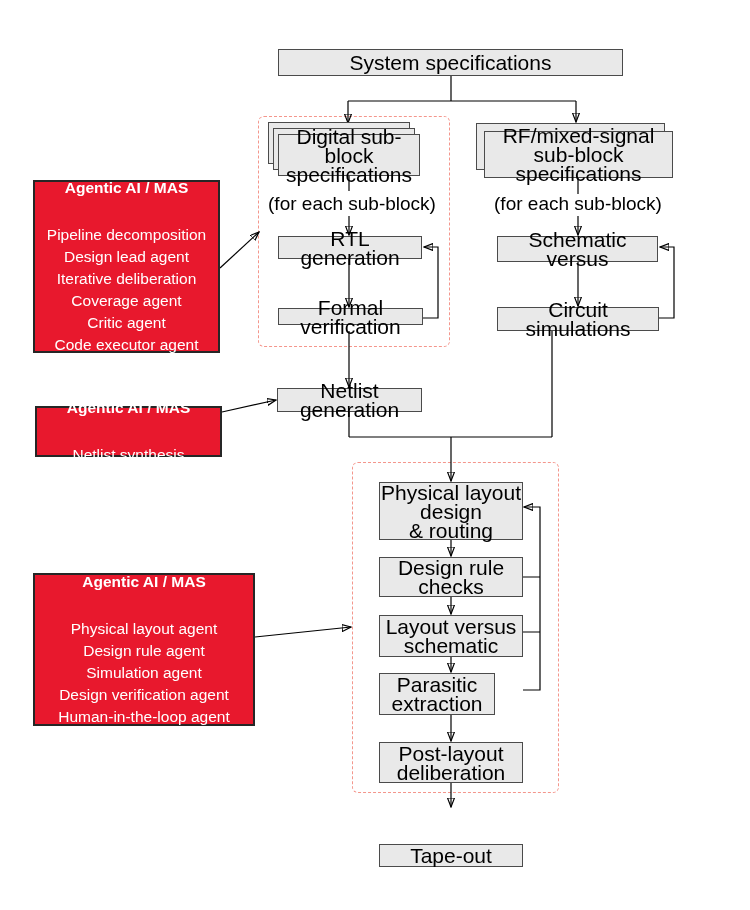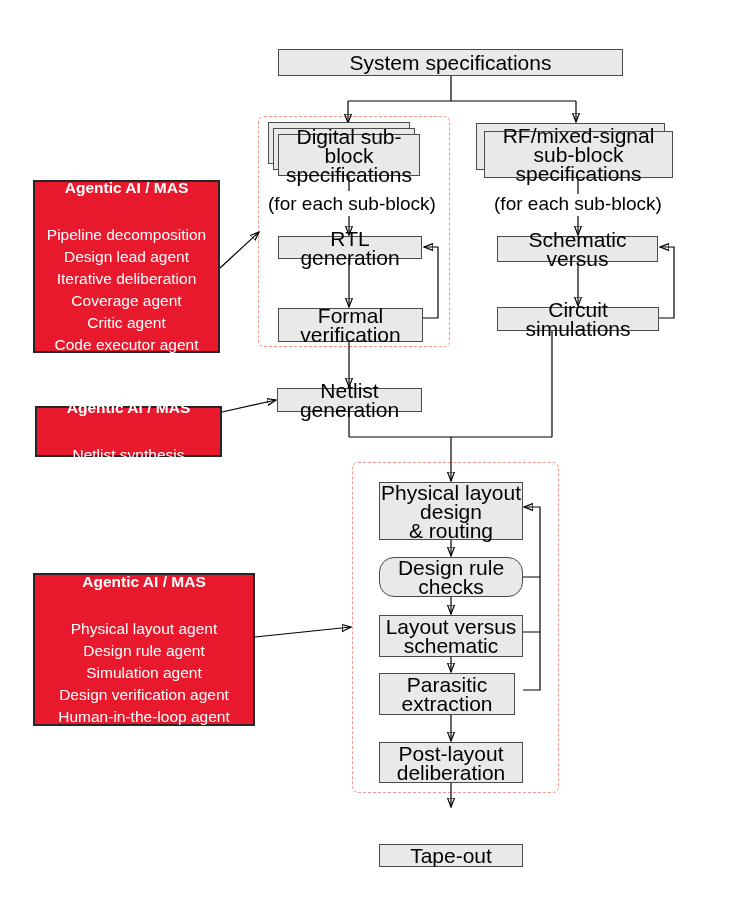--- a/index.html
+++ b/index.html
@@ -94,35 +94,35 @@
 specifications</div>
 
   <div class="sheet" style="left:476px;top:123px;width:189px;height:47px;"></div>
   <div class="node" style="left:484px;top:131px;width:189px;height:47px;">RF/mixed-signal
 sub-block specifications</div>
 
   <div class="flow-label" style="left:262px;top:193px;width:180px;height:22px;">(for each sub-block)</div>
   <div class="flow-label" style="left:488px;top:193px;width:180px;height:22px;">(for each sub-block)</div>
 
   <div class="node" style="left:278px;top:236px;width:144px;height:23px;">RTL generation</div>
-  <div class="node" style="left:278px;top:308px;width:145px;height:34px;">Formal verification</div>
+  <div class="node" style="left:278px;top:308px;width:145px;height:17px;">Formal verification</div>
 
   <div class="node" style="left:497px;top:236px;width:161px;height:26px;">Schematic versus</div>
   <div class="node" style="left:497px;top:307px;width:162px;height:24px;">Circuit simulations</div>
 
   <div class="node" style="left:277px;top:388px;width:145px;height:24px;">Netlist generation</div>
 
   <div class="node" style="left:379px;top:482px;width:144px;height:58px;">Physical layout
 design
 &amp; routing</div>
-  <div class="node" style="left:379px;top:557px;width:144px;height:40px;border-radius:15px;">Design rule
+  <div class="node" style="left:379px;top:557px;width:144px;height:40px;">Design rule
 checks</div>
   <div class="node" style="left:379px;top:615px;width:144px;height:42px;">Layout versus
 schematic</div>
-  <div class="node" style="left:379px;top:673px;width:136px;height:42px;">Parasitic
+  <div class="node" style="left:379px;top:673px;width:116px;height:42px;">Parasitic
 extraction</div>
   <div class="node" style="left:379px;top:742px;width:144px;height:41px;">Post-layout
 deliberation</div>
   <div class="node" style="left:379px;top:844px;width:144px;height:23px;">Tape-out</div>
 
   <div class="agent-box" style="left:33px;top:180px;width:187px;height:173px;">
     <div class="agent-title">Agentic AI / MAS</div>
     <div class="agent-lines">Pipeline decomposition
 Design lead agent
 Iterative deliberation

